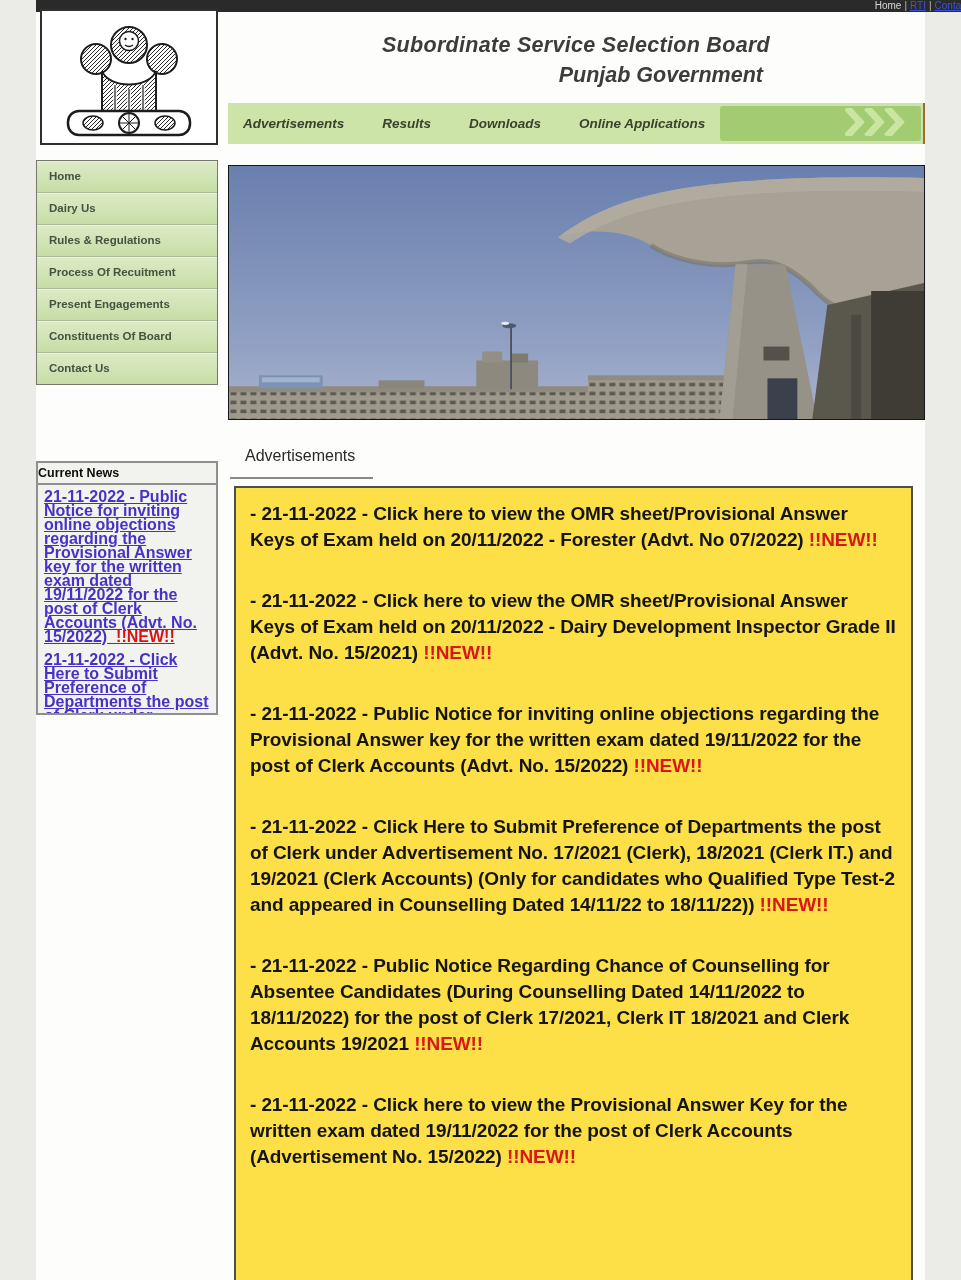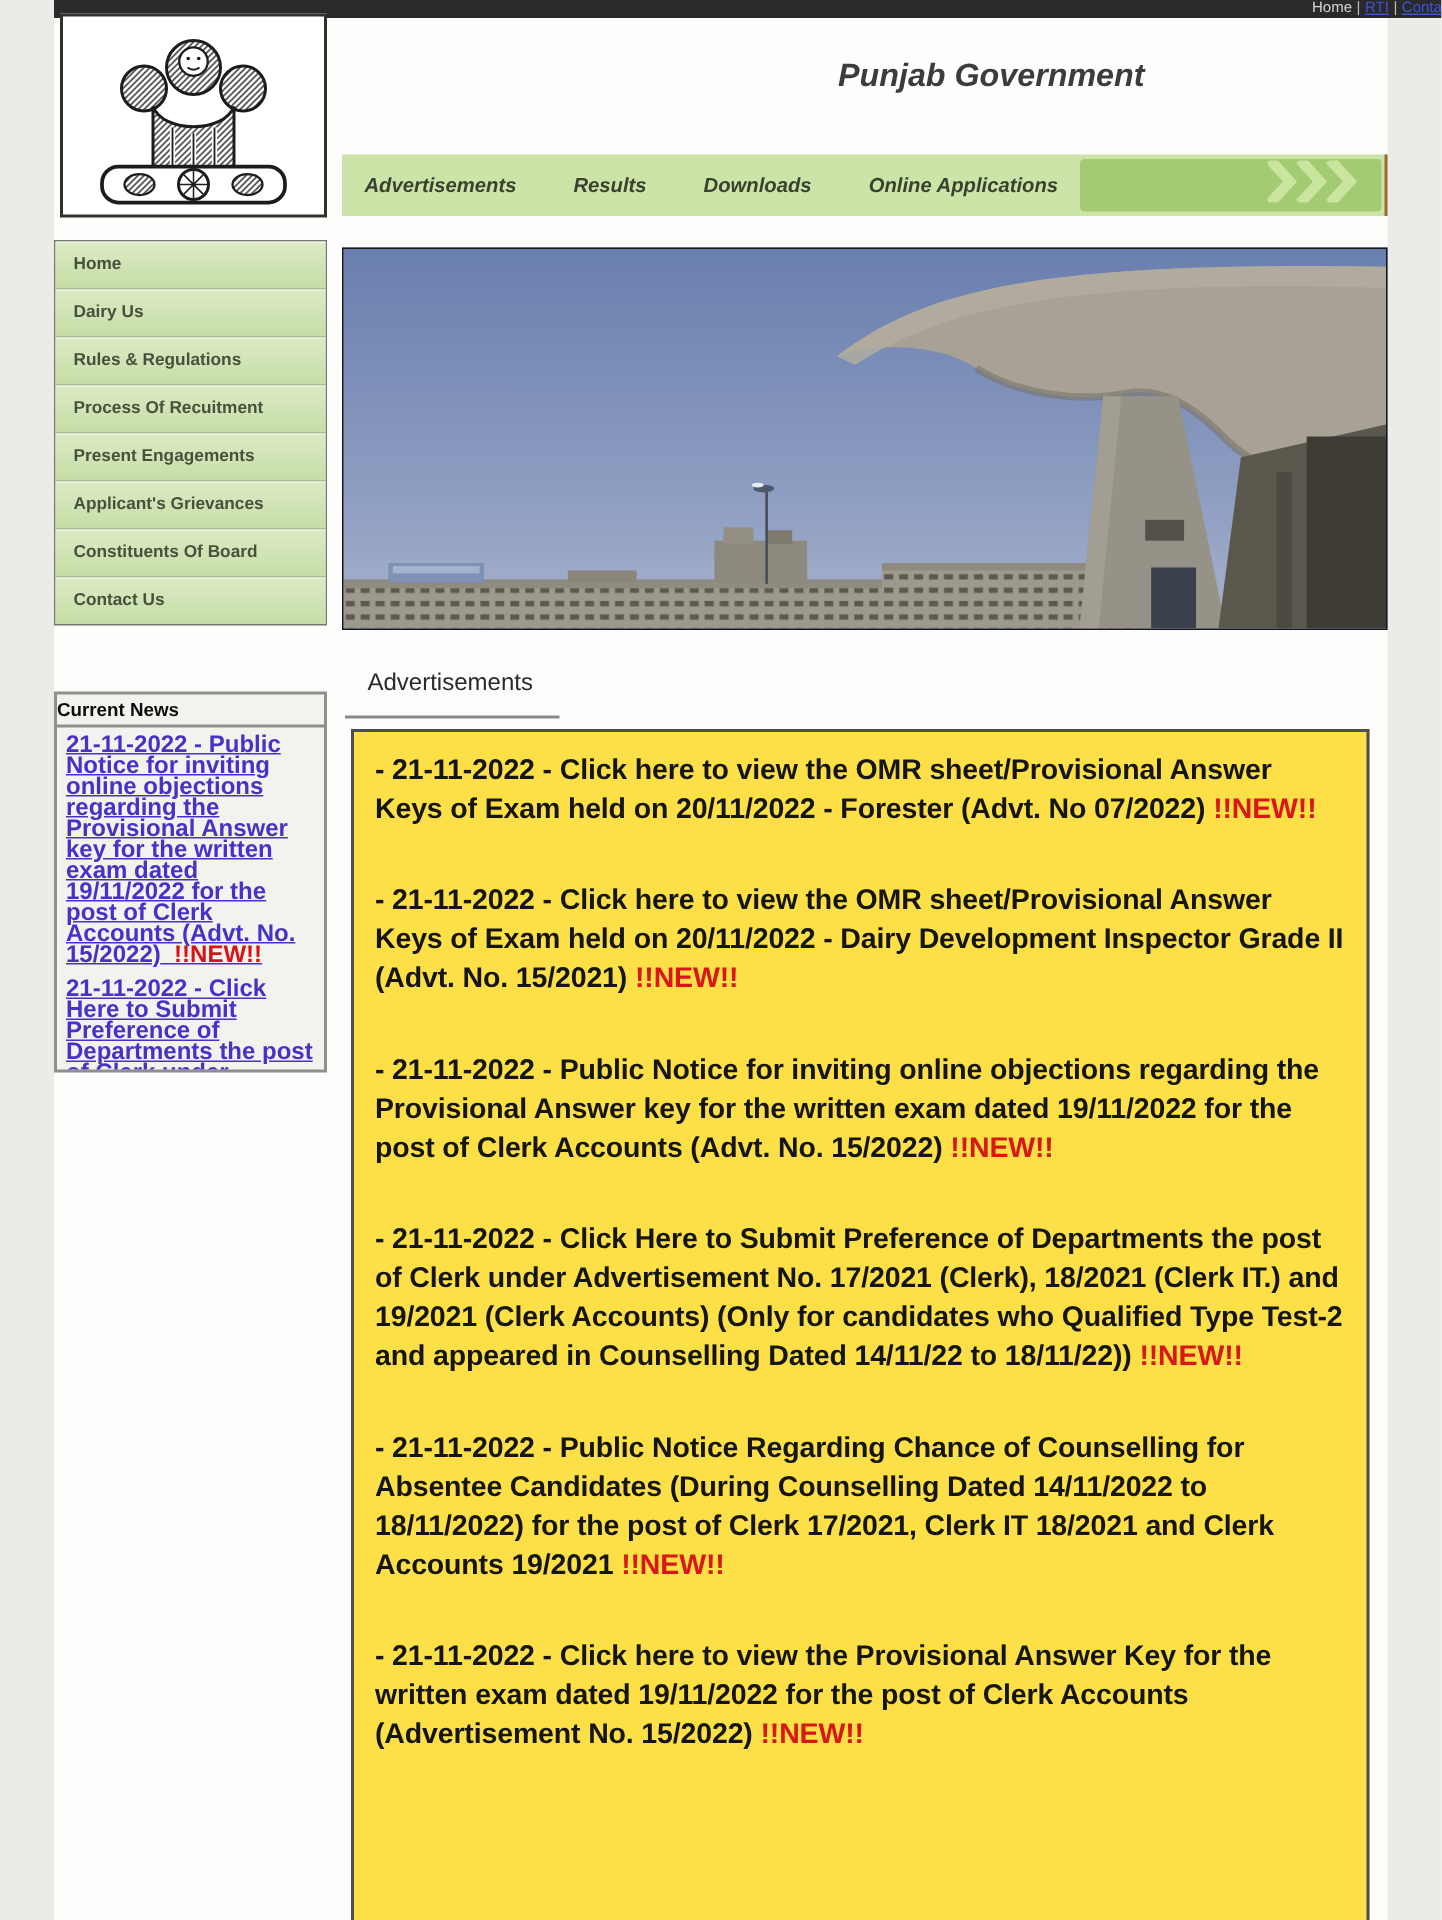--- a/index.html
+++ b/index.html
@@ -107,20 +107,21 @@
         <rect x="14" y="100" width="122" height="24" rx="11" fill="#ffffff" stroke="#1c1c1c" stroke-width="2.5"></rect>
         <circle cx="75" cy="112" r="10" fill="#ffffff" stroke="#1c1c1c" stroke-width="2"></circle>
         <path d="M75 103 L75 121 M66 112 L84 112 M68.6 105.6 L81.4 118.4 M68.6 118.4 L81.4 105.6" stroke="#1c1c1c" stroke-width="1"></path>
         <ellipse cx="39" cy="112" rx="10" ry="7" fill="url(#hx)" stroke="#1c1c1c" stroke-width="1.5"></ellipse>
         <ellipse cx="111" cy="112" rx="10" ry="7" fill="url(#hx)" stroke="#1c1c1c" stroke-width="1.5"></ellipse>
       </svg>
     </span>
   </div>
 
   <div class="title-wrap">
+    <div class="title-line1">Subordinate Service Selection Board</div>
     <div class="title-line2">Punjab Government</div>
   </div>
 
   <div class="navbar">
     <span class="nav-item">Advertisements</span>
     <span class="nav-item">Results</span>
     <span class="nav-item">Downloads</span>
     <span class="nav-item">Online Applications</span>
     <div class="nav-pill">
       <span>
@@ -177,21 +178,20 @@
       <rect x="624" y="150" width="10" height="105" fill="#4c4940"></rect>
     </svg>
   </div>
 
   <div class="sidebar">
     <div class="side-item">Home</div>
     <div class="side-item">Dairy Us</div>
     <div class="side-item">Rules &amp; Regulations</div>
     <div class="side-item">Process Of Recuitment</div>
     <div class="side-item">Present Engagements</div>
-    <div class="side-item">Applicant's Grievances</div>
     <div class="side-item">Constituents Of Board</div>
     <div class="side-item">Contact Us</div>
   </div>
 
   <div class="newsbox">
     <div class="news-title">Current News</div>
     <div class="news-body">
       <div class="news-link"><span>21-11-2022 - Public Notice for inviting online objections regarding the Provisional Answer key for the written exam dated 19/11/2022 for the post of Clerk Accounts (Advt. No. 15/2022)</span>&nbsp; <span class="rednew">!!NEW!!</span></div>
       <div class="news-link"><span>21-11-2022 - Click Here to Submit Preference of Departments the post of Clerk under Advertisement No. 17/2021 (Clerk), 18/2021 (Clerk IT.) and 19/2021 (Clerk Accounts) (Only for candidates who Qualified Type Test-2 and appeared in Counselling Dated</span></div>
     </div>

